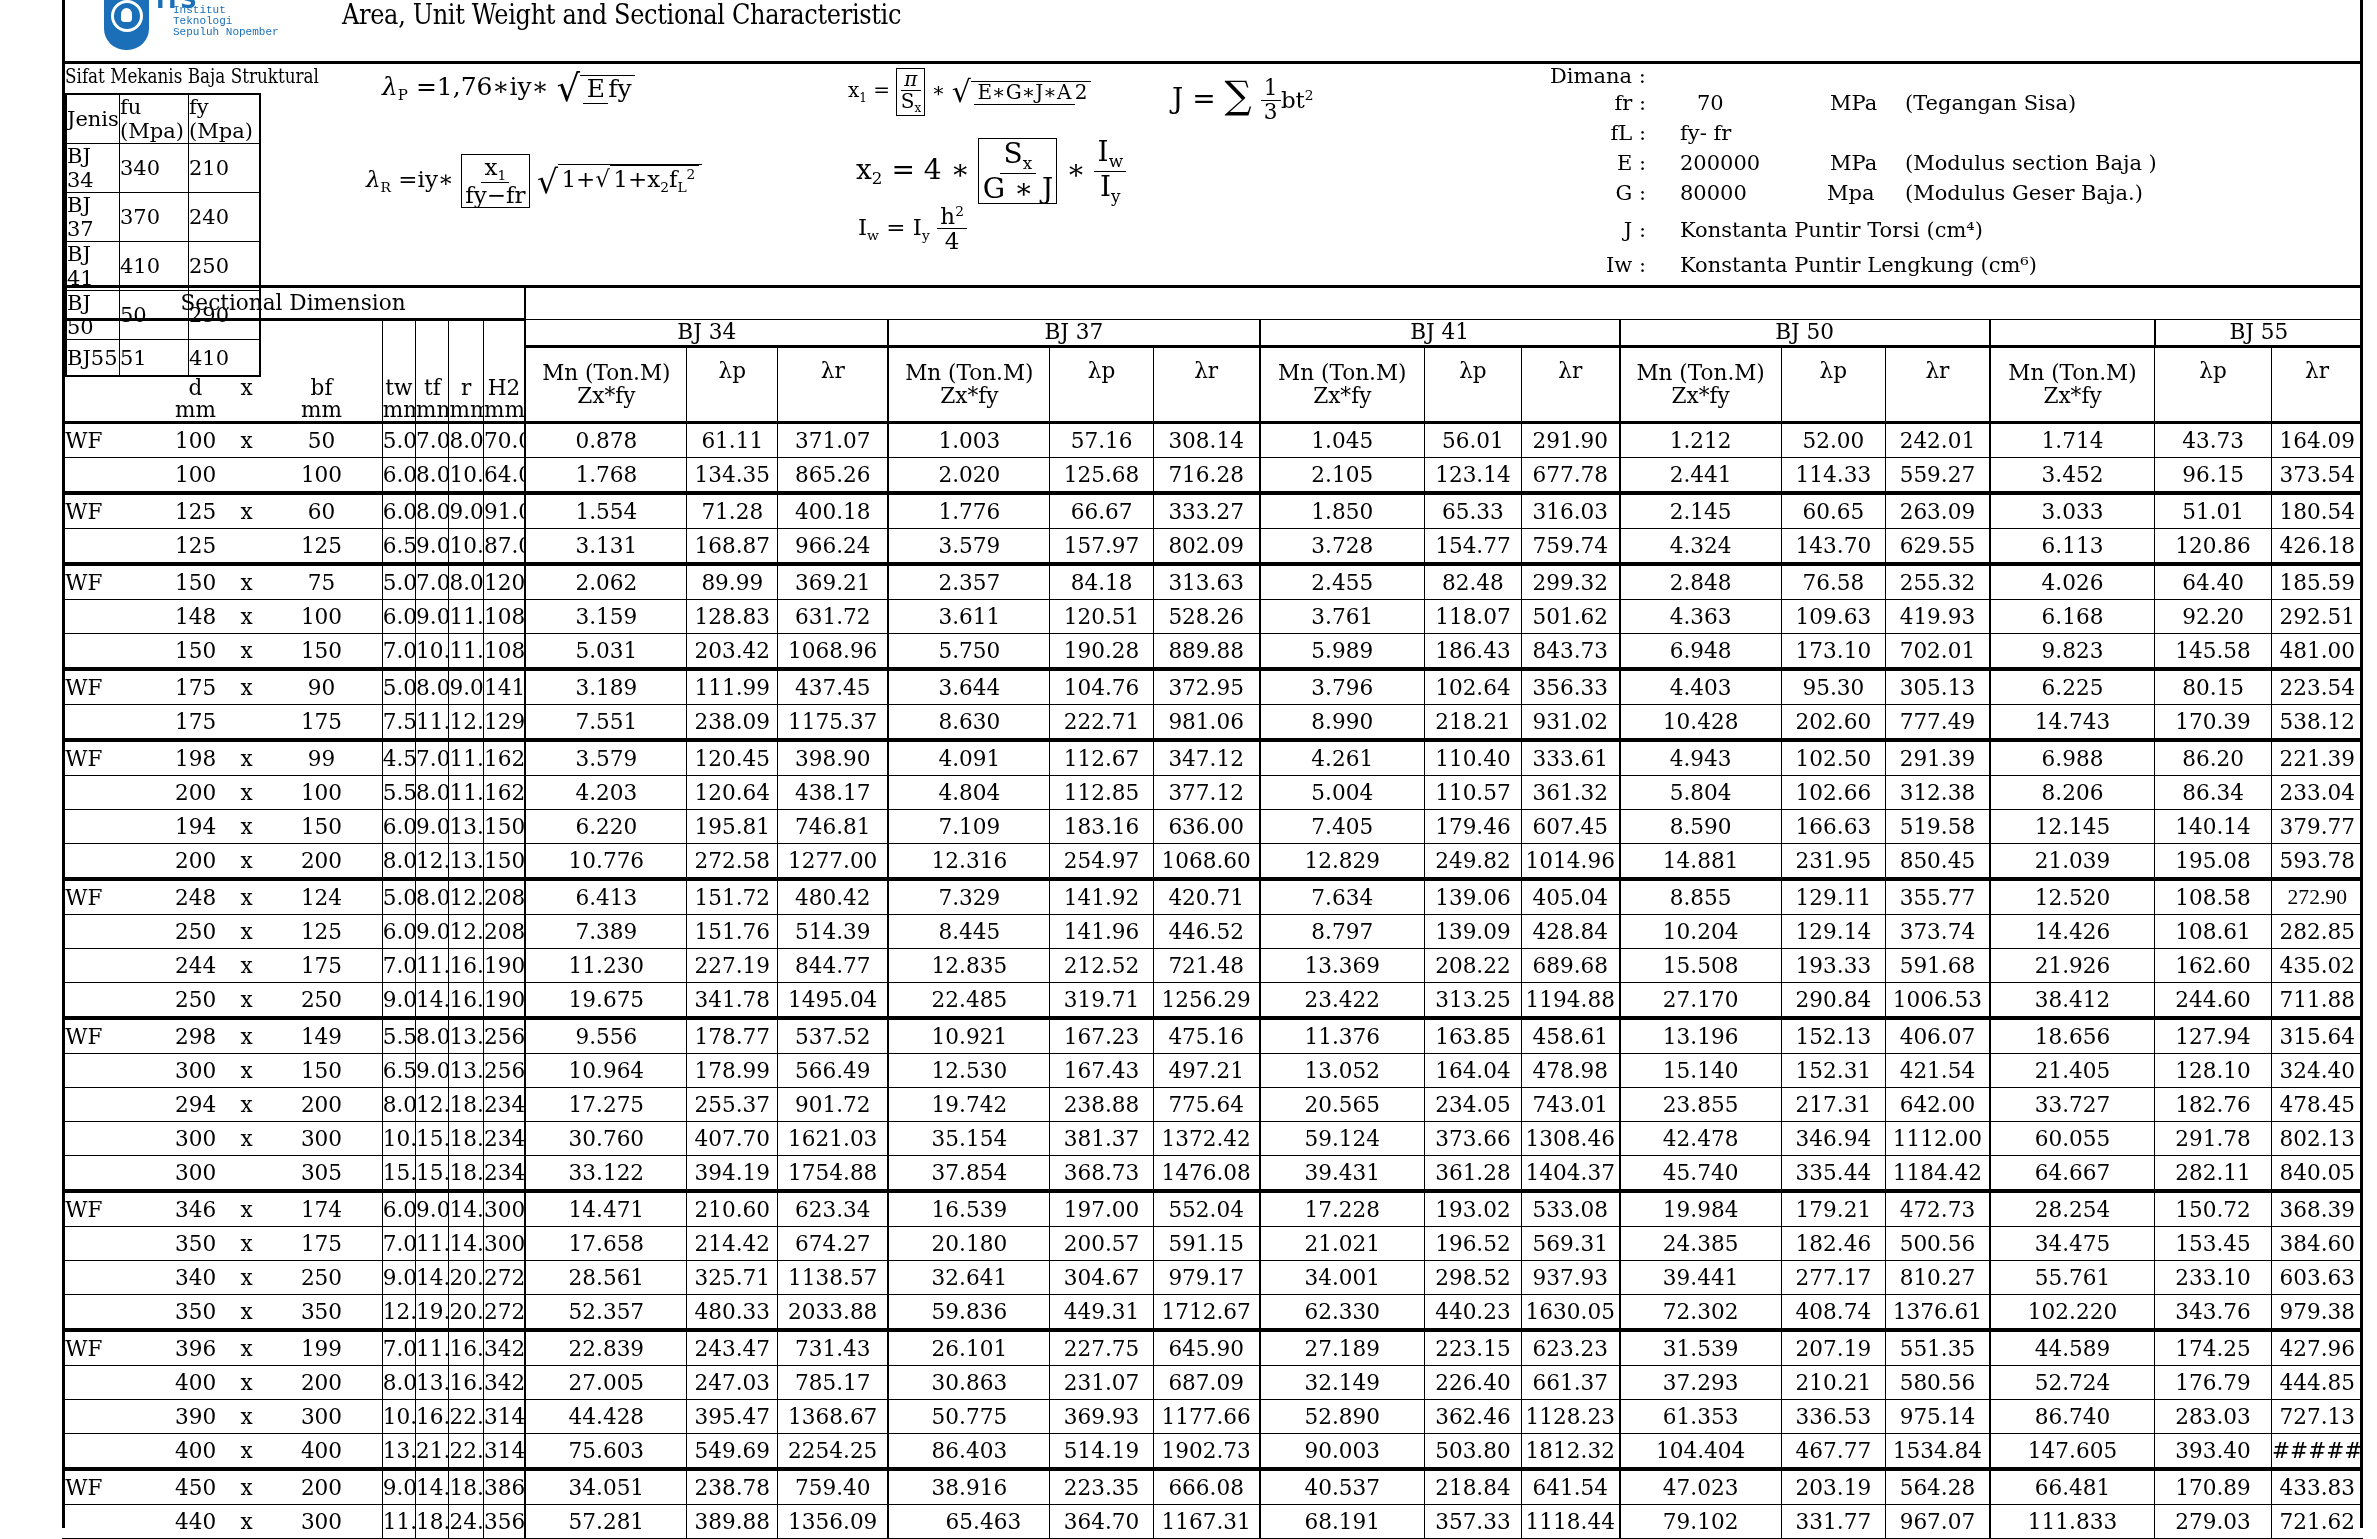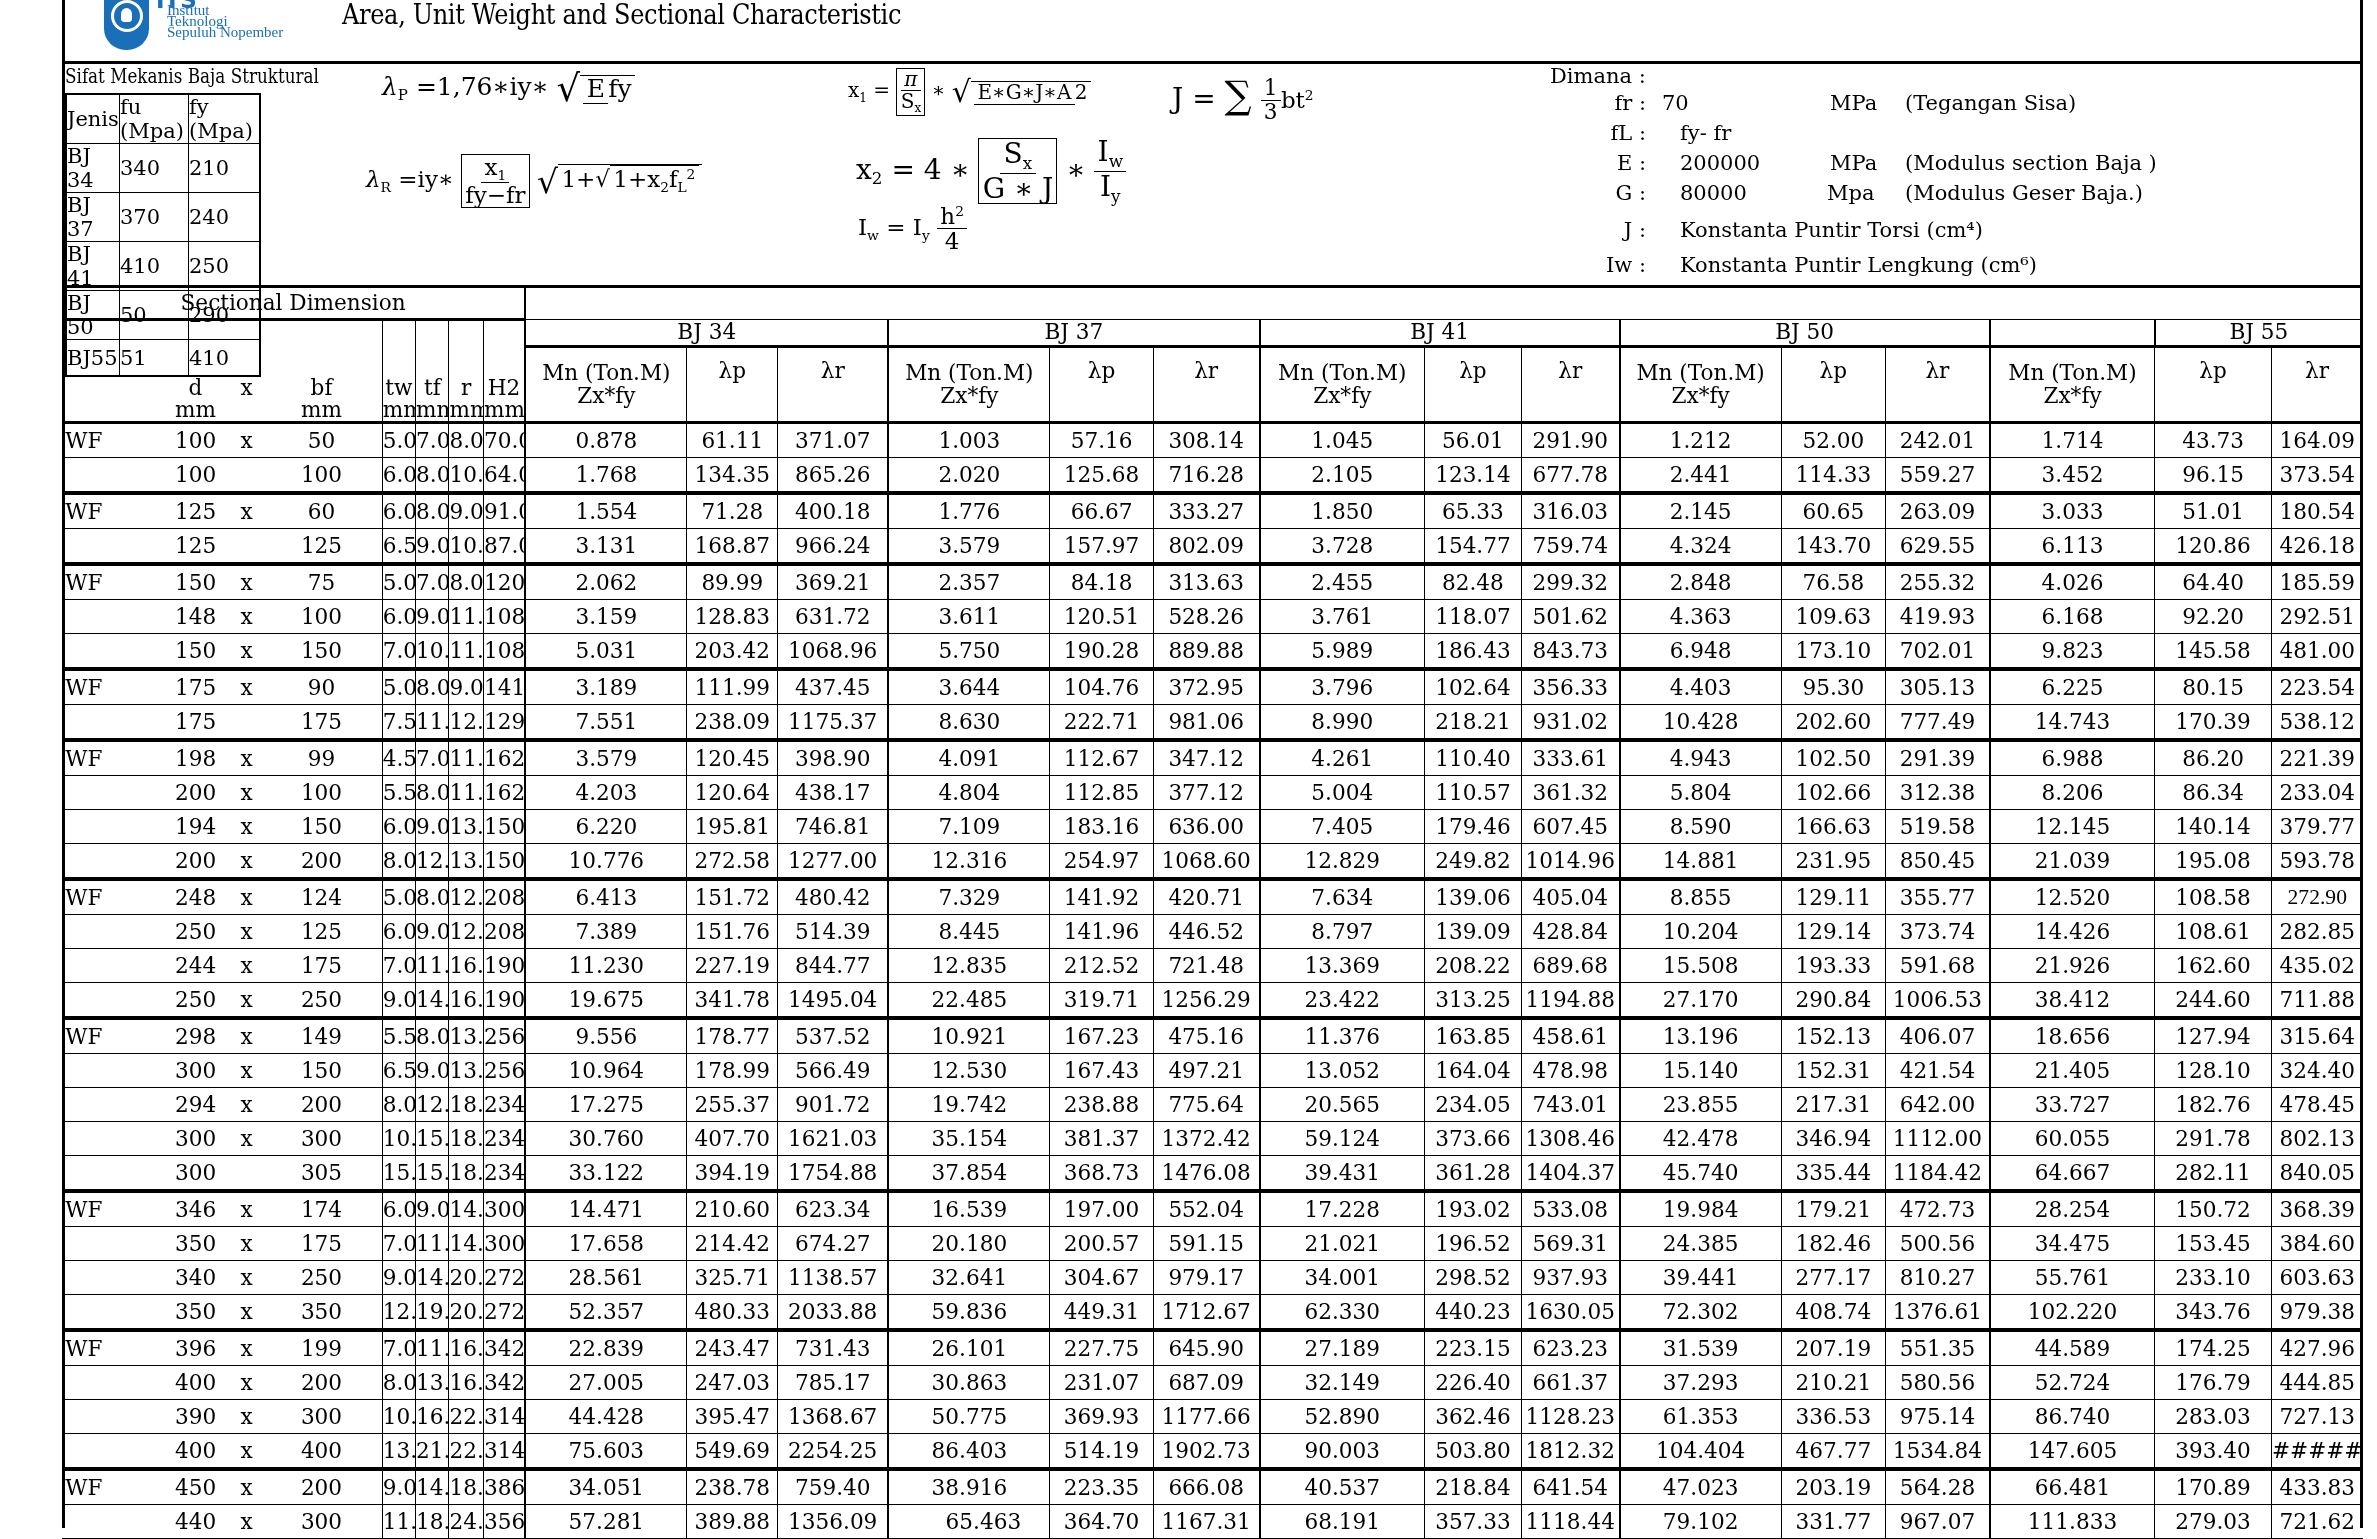--- a/index.html
+++ b/index.html
@@ -5,21 +5,21 @@
   html,body{margin:0;padding:0;background:#fff;}
   body{width:2377px;height:1540px;position:relative;overflow:hidden;font-family:"DejaVu Serif","Liberation Serif",serif;color:#000;}
   .abs{position:absolute;}
   .frame{position:absolute;left:62px;top:0;width:2301px;height:1528px;border-left:3.3px solid #000;border-right:3.3px solid #000;box-sizing:border-box;}
   .hline{position:absolute;left:62px;width:2301px;background:#000;}
   .title{position:absolute;left:342px;top:-1.7px;font-size:28px;letter-spacing:-0.4px;white-space:nowrap;transform:scaleX(0.86);transform-origin:left top;}
   .logo{position:absolute;left:101px;top:0;width:249px;height:52px;}
   .logo-badge{position:absolute;left:3.3px;top:-3.3px;width:45px;height:53px;background:#1a6fb8;border-radius:0 0 21.6px 21.6px;}
   .logo-badge .gear{position:absolute;left:6.7px;top:3.3px;width:32px;height:32px;border:3.3px solid #fff;border-radius:50%;box-sizing:border-box;}
   .logo-badge .lotus{position:absolute;left:16.6px;top:11.6px;width:11.6px;height:13.3px;background:#fff;border-radius:50% 50% 3.3px 3.3px;}
-  .logo-text{position:absolute;left:66px;top:5px;font-family:Liberation Serif, serif;color:#1a6fb8;font-size:15px;line-height:10.8px;}
+  .logo-text{position:absolute;left:72px;top:5px;font-family:Liberation Mono, monospace;color:#1a6fb8;font-size:11px;line-height:10.8px;}
   .logo-its{position:absolute;left:55px;top:-13.3px;font-family:"DejaVu Sans",sans-serif;color:#1a6fb8;font-size:23px;font-weight:bold;}
   
   .props-title{position:absolute;left:65px;top:64px;font-size:21px;white-space:nowrap;transform:scaleX(0.8);transform-origin:left top;}
   table.props{position:absolute;left:65px;top:93px;border-collapse:collapse;font-size:21px;}
   table.props td{border:1.7px solid #000;text-align:left;padding:0;height:27px;}
   table.props tr.big td{height:35px;}
   table.props{border:2.5px solid #000;}
   
   .f{position:absolute;white-space:nowrap;font-size:25px;}
   .frac{display:inline-flex;flex-direction:column;align-items:center;vertical-align:middle;line-height:1.05;}
@@ -148,21 +148,21 @@
   J = <span style="font-size:38px">∑</span>
   <span class="frac" style="font-size:21.6px">
       <span class="num">1</span>
       <span>3</span>
     </span><span style="font-size:23px">bt<span class="sup">2</span></span>
 </div>
 
 <div class="dim" style="left:1550px;top:64px;">Dimana :</div>
 <div class="dim" style="left:1579px;top:91px;width:582px;height:33px;">
   <span class="k">fr :</span>
-  <span class="abs" style="left:83px">70</span>
+  <span class="abs" style="left:118px">70</span>
   <span class="abs" style="left:251px">MPa</span>
   <span class="abs" style="left:326px">(Tegangan Sisa)</span>
 </div>
 <div class="dim" style="left:1579px;top:121px;width:582px;height:33px;">
   <span class="k">fL :</span>
   <span class="abs" style="left:101px">fy- fr</span>
 </div>
 <div class="dim" style="left:1579px;top:151px;width:582px;height:33px;">
   <span class="k">E :</span>
   <span class="abs" style="left:101px">200000</span>

